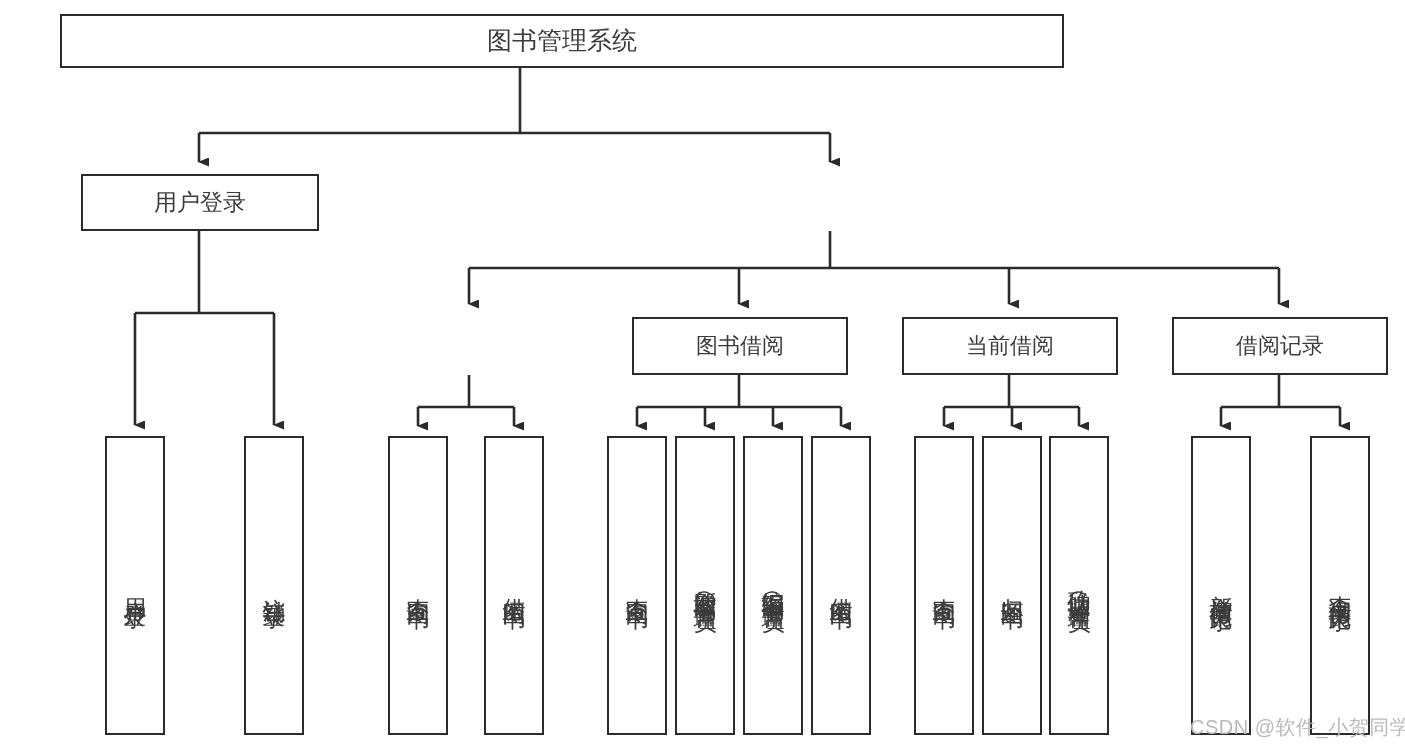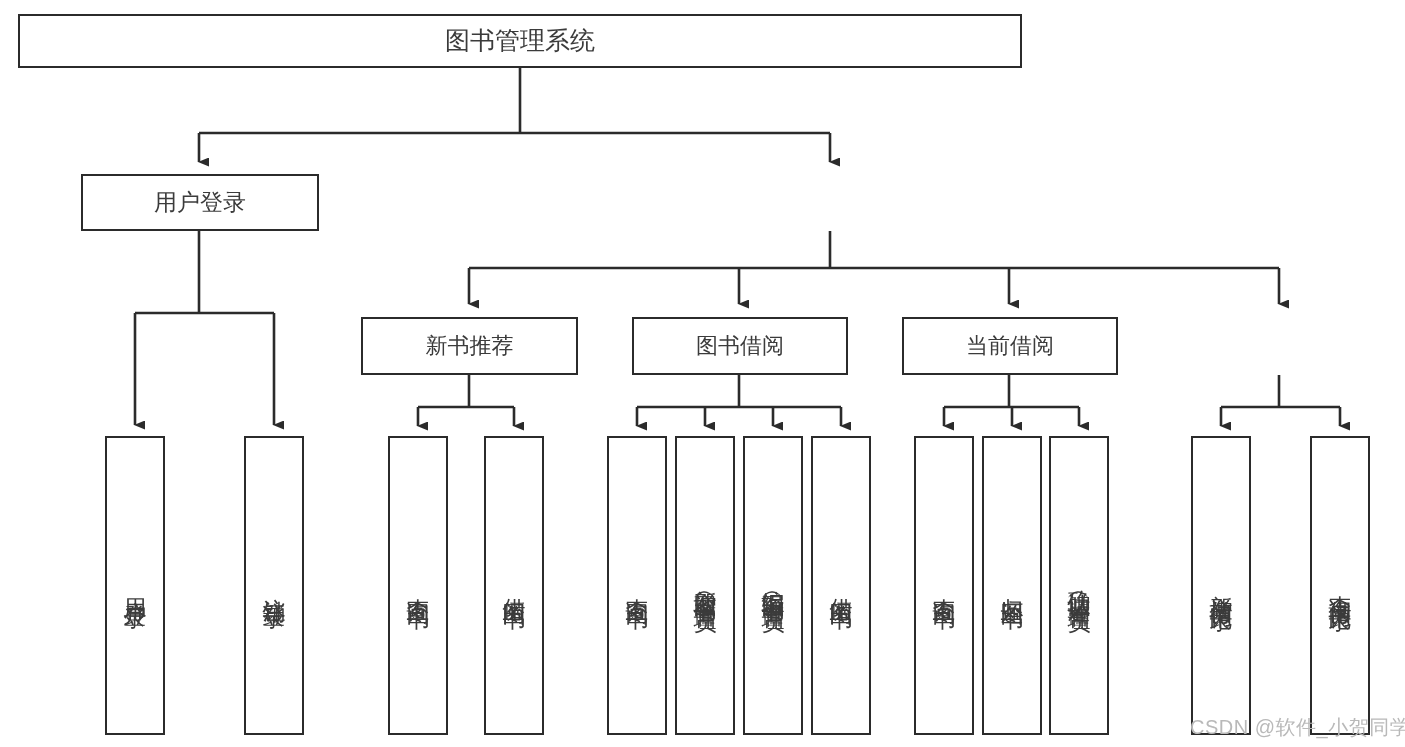--- a/index.html
+++ b/index.html
@@ -38,20 +38,21 @@
     text-align: center;
     line-height: 1.18;
   }
   .node-label {
     display: block;
     white-space: pre-line;
   }
   
   .node.h-root {
     font-size: 25px;
+    margin-left: 42px;
   }
   .node.h-l2 {
     font-size: 23px;
   }
   .node.h-l3 {
     font-size: 22px;
   }
   
   .node.v-leaf {
     font-size: 23px;
@@ -135,29 +136,29 @@
   </svg>
 
   <div class="node h-root" style="left:18px; top:14px; width:1004px; height:54px;">
     <span class="node-label">图书管理系统</span>
   </div>
 
   <div class="node h-l2" style="left:81px; top:174px; width:238px; height:57px;">
     <span class="node-label">用户登录</span>
   </div>
 
-  <div class="node h-l3" style="left:361px; top:317px; width:217px; height:58px;">
-    <span class="node-label">新书推荐</span>
-  </div>
   <div class="node h-l3" style="left:632px; top:317px; width:216px; height:58px;">
     <span class="node-label">图书借阅</span>
   </div>
   <div class="node h-l3" style="left:902px; top:317px; width:216px; height:58px;">
     <span class="node-label">当前借阅</span>
   </div>
+  <div class="node h-l3" style="left:1172px; top:317px; width:216px; height:58px;">
+    <span class="node-label">借阅记录</span>
+  </div>
 
   <div class="node v-leaf" style="left:105px; top:436px; width:60px; height:299px;">
     <span class="node-label">用户登录</span>
   </div>
   <div class="node v-leaf" style="left:244px; top:436px; width:60px; height:299px;">
     <span class="node-label">注销登录</span>
   </div>
 
   <div class="node v-leaf" style="left:388px; top:436px; width:60px; height:299px;">
     <span class="node-label">查询图书</span>

